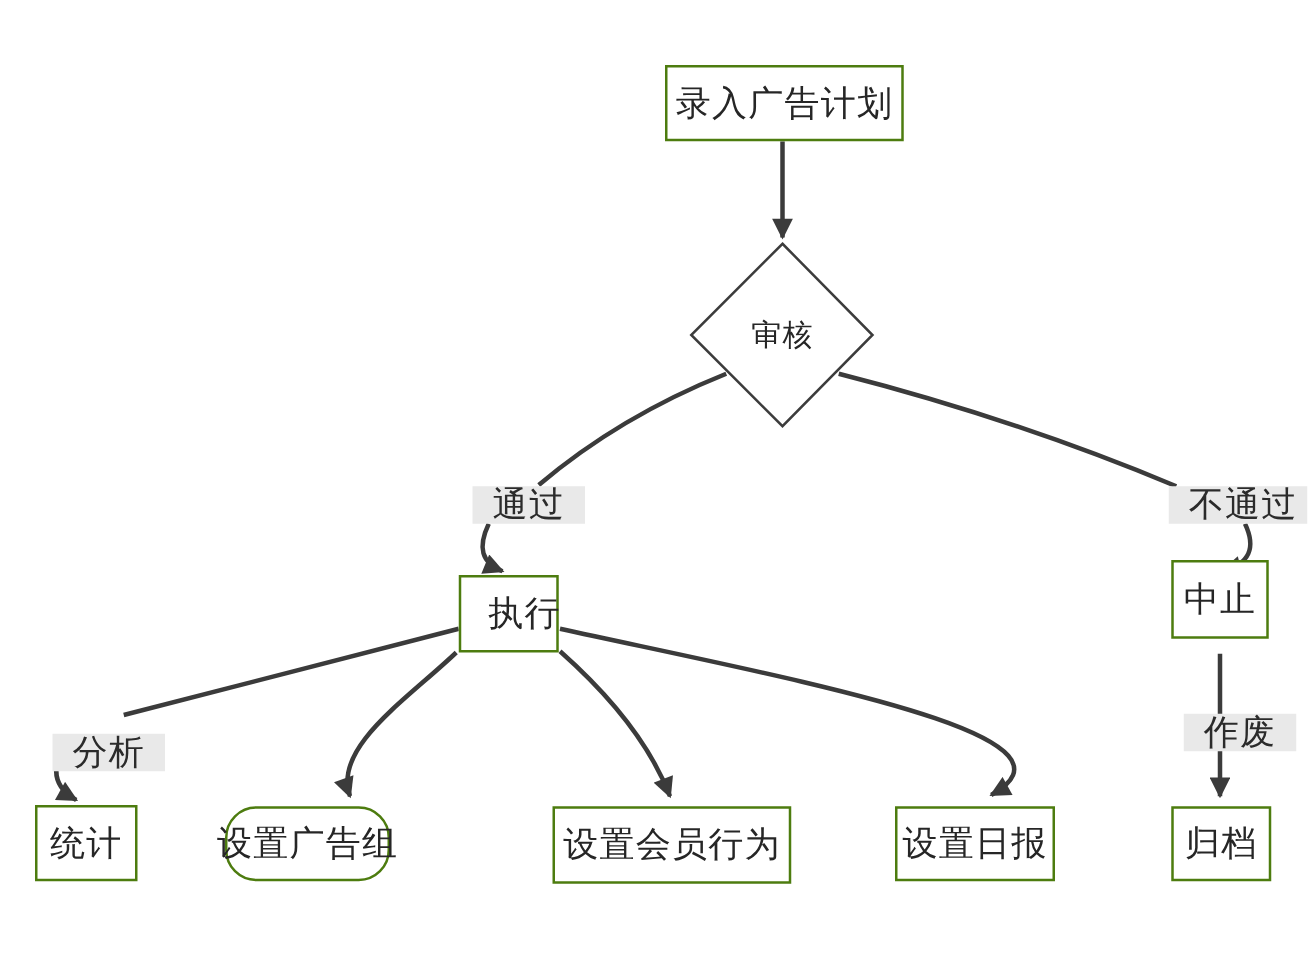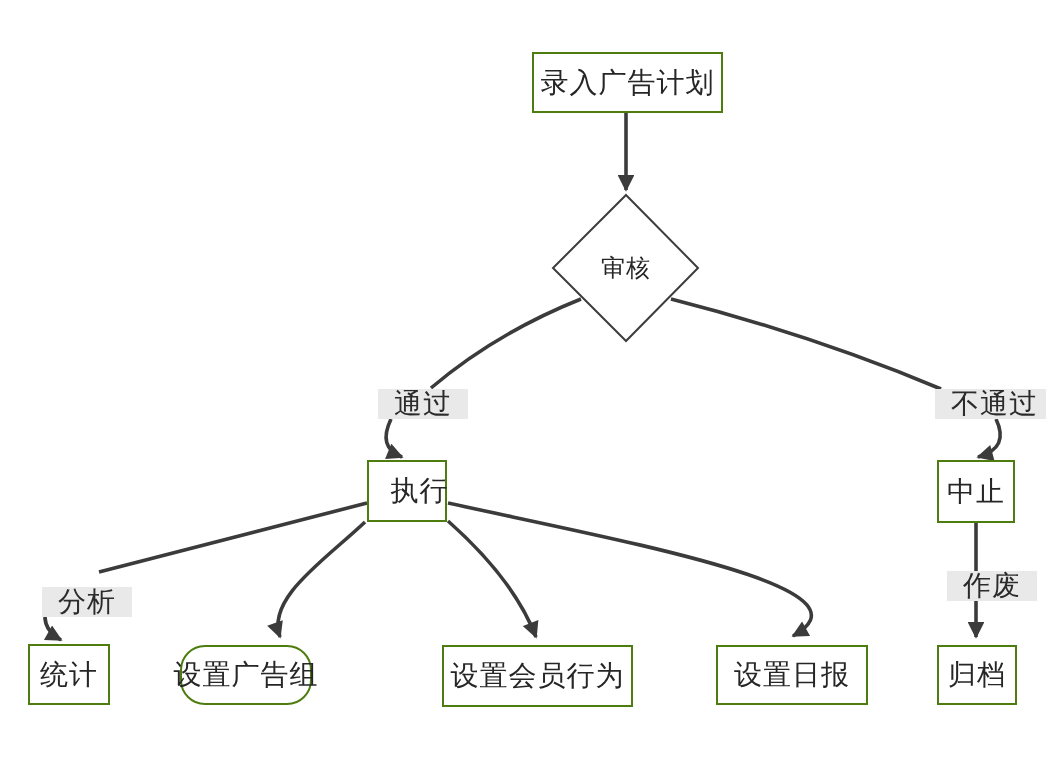--- a/index.html
+++ b/index.html
@@ -89,29 +89,29 @@
 
     <polygon points="626,195 698,268 626,341 553,268" fill="#ffffff" stroke="#3c3c3c" stroke-width="2"></polygon>
   </svg>
 
   <div class="node" style="left:532px; top:52px; width:191px; height:61px;">录入广告计划</div>
 
   <div class="diamond-label" style="left:574px; top:216px; width:104px; height:104px;">审核</div>
 
   <div class="node" style="left:367px; top:460px; width:80px; height:62px;padding-left:25px;">执行</div>
 
-  <div class="node" style="left:937px; top:460px; width:78px; height:63px;">中止</div>
+  <div class="node" style="left:937px; top:448px; width:78px; height:63px;">中止</div>
 
   <div class="node" style="left:28px; top:644px; width:82px; height:61px;">统计</div>
 
   <div class="node" style="left:180px; top:645px; width:132px; height:60px;border-radius:25px;">设置广告组</div>
 
   <div class="node" style="left:442px; top:645px; width:191px; height:62px;">设置会员行为</div>
 
-  <div class="node" style="left:716px; top:645px; width:152px; height:60px;">设置日报</div>
+  <div class="node" style="left:716px; top:645px; width:128px; height:60px;">设置日报</div>
 
   <div class="node" style="left:937px; top:645px; width:80px; height:60px;">归档</div>
 
   <div class="edge-label" style="left:378px; top:389px;">通过</div>
 
   <div class="edge-label" style="left:935px; top:389px;">不通过</div>
 
   <div class="edge-label" style="left:42px; top:587px;">分析</div>
 
   <div class="edge-label" style="left:947px; top:571px;">作废</div>

